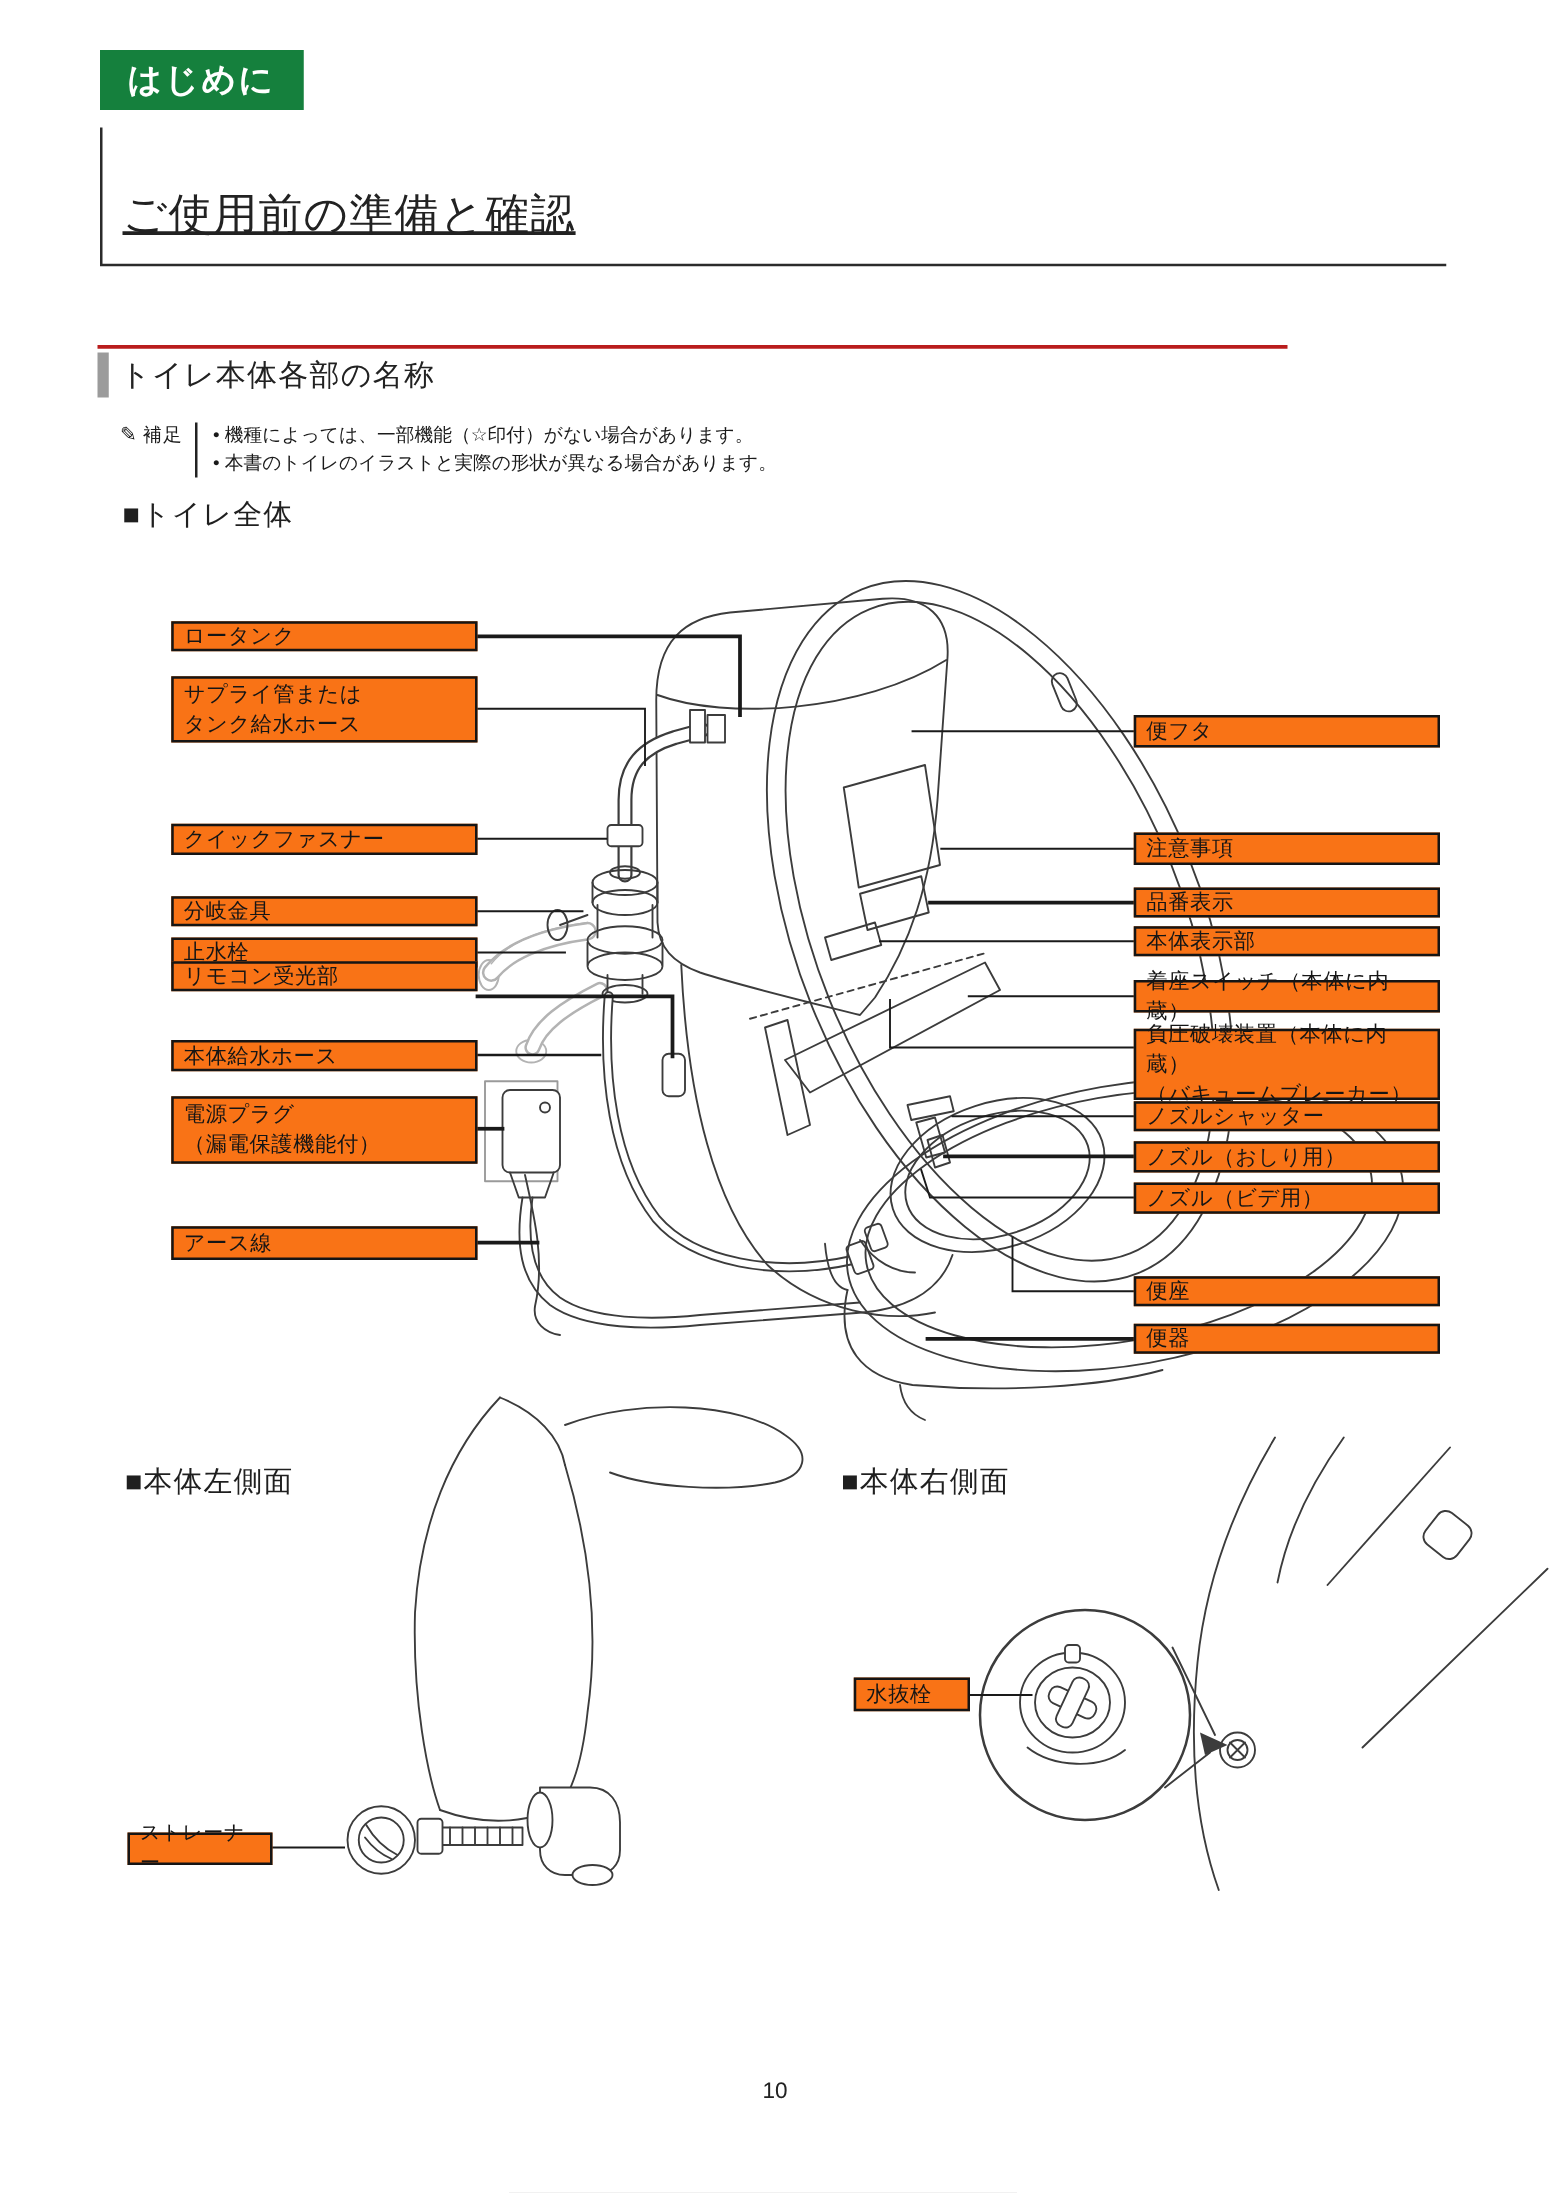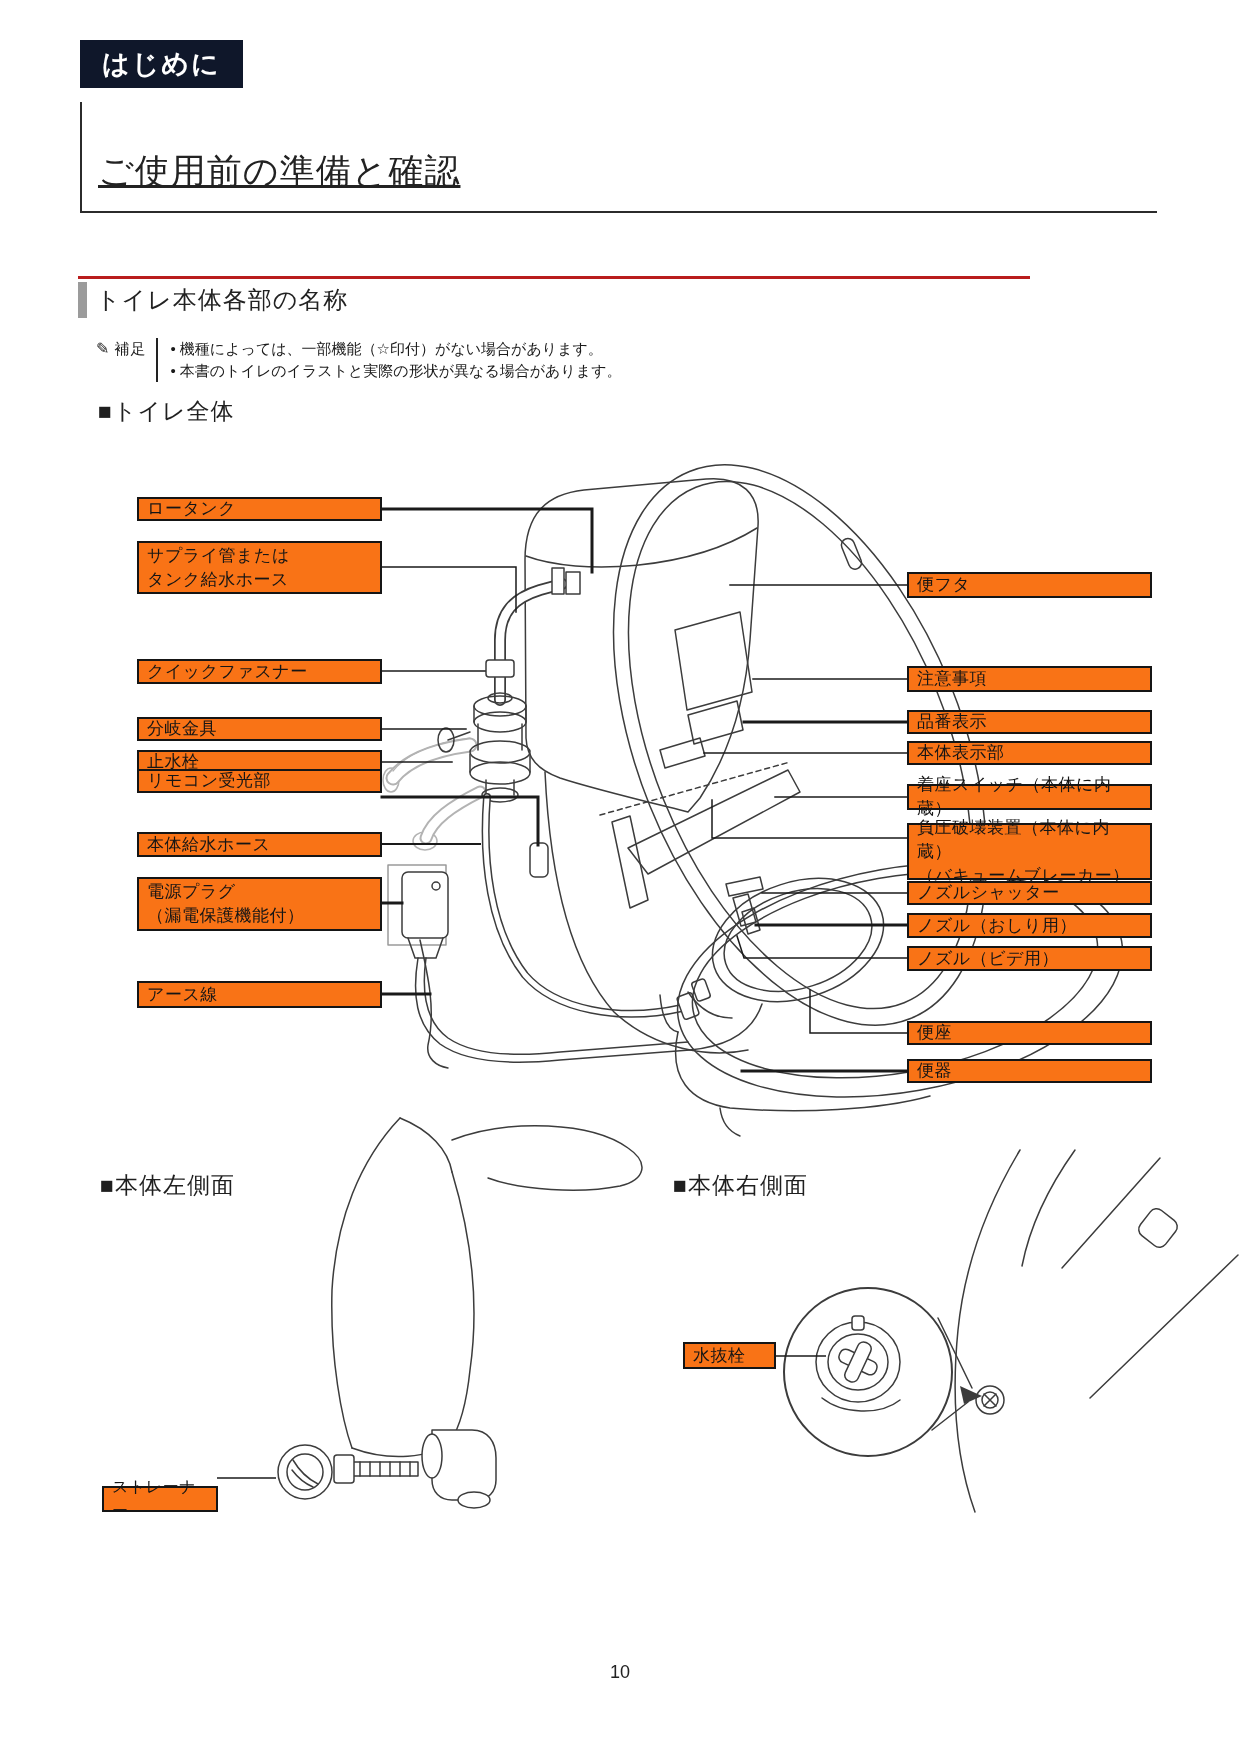--- a/index.html
+++ b/index.html
@@ -3,21 +3,21 @@
 <meta charset="utf-8">
 <style>
   html,body{margin:0;padding:0;background:#e8e8e8;}
   .page{
     position:relative;width:1240px;height:1754px;background:#ffffff;
     margin:0 auto;overflow:hidden;
     font-family:"Liberation Sans","DejaVu Sans",sans-serif;color:#1a1a1a;
   }
   .chapter-tab{
     position:absolute;left:80px;top:40px;height:48px;line-height:48px;
-    background:#0f172a;color:#ffffff;font-size:27px;font-weight:bold;
+    background:#15803d;color:#ffffff;font-size:27px;font-weight:bold;
     padding:0 22px;letter-spacing:2px;
   }
   .title-vline{position:absolute;left:80px;top:102px;width:2px;height:110px;background:#2b2b2b;}
   .page-title{
     position:absolute;left:98px;top:148px;margin:0;
     font-size:35px;font-weight:500;letter-spacing:1px;color:#222;text-decoration:underline;
   }
   .title-rule{position:absolute;left:80px;top:211px;width:1077px;height:2px;background:#2b2b2b;}
   .section-header{
     position:absolute;left:78px;top:276px;width:952px;
@@ -251,18 +251,18 @@
       <path d="M822,1398 C842,1414 880,1416 900,1400"></path>
 
       <path d="M938,1318 L972,1388 M932,1430 L968,1402"></path>
       <polygon points="982,1396 960,1386 964,1404" fill="#3c3c3c" stroke="none"></polygon>
     </g>
     <g fill="none" stroke="#1a1a1a">
       <path d="M775,1356 H826" stroke-width="1.5"></path>
     </g>
   </svg>
 
-  <div class="callout" style="left:102px;top:1466px;width:116px;height:26px;font-size:16px;margin-top:20px;">ストレーナー</div>
+  <div class="callout" style="left:102px;top:1466px;width:116px;height:26px;font-size:16px;">ストレーナー</div>
   <div class="callout" style="left:683px;top:1342px;width:93px;height:27px;">水抜栓</div>
 
   <div class="page-number">10</div>
 
 </div>
 
 </body></html>

